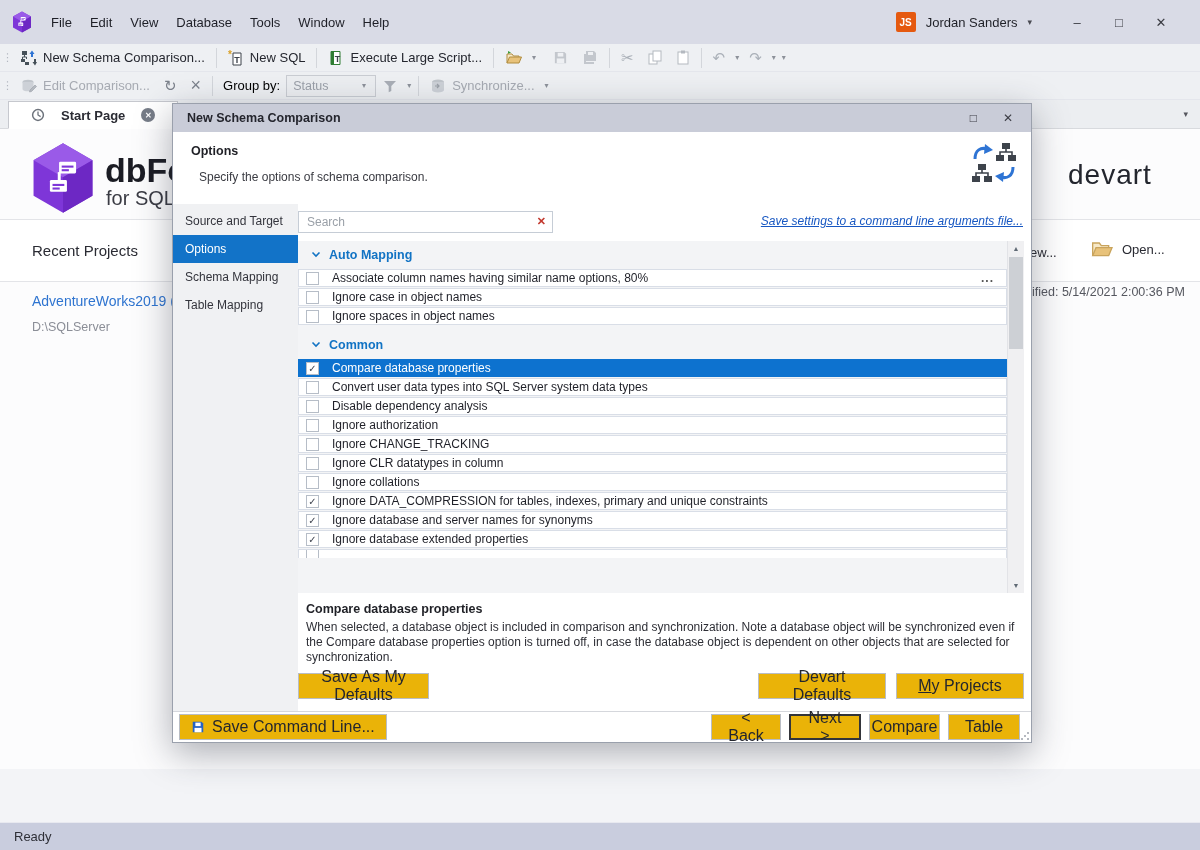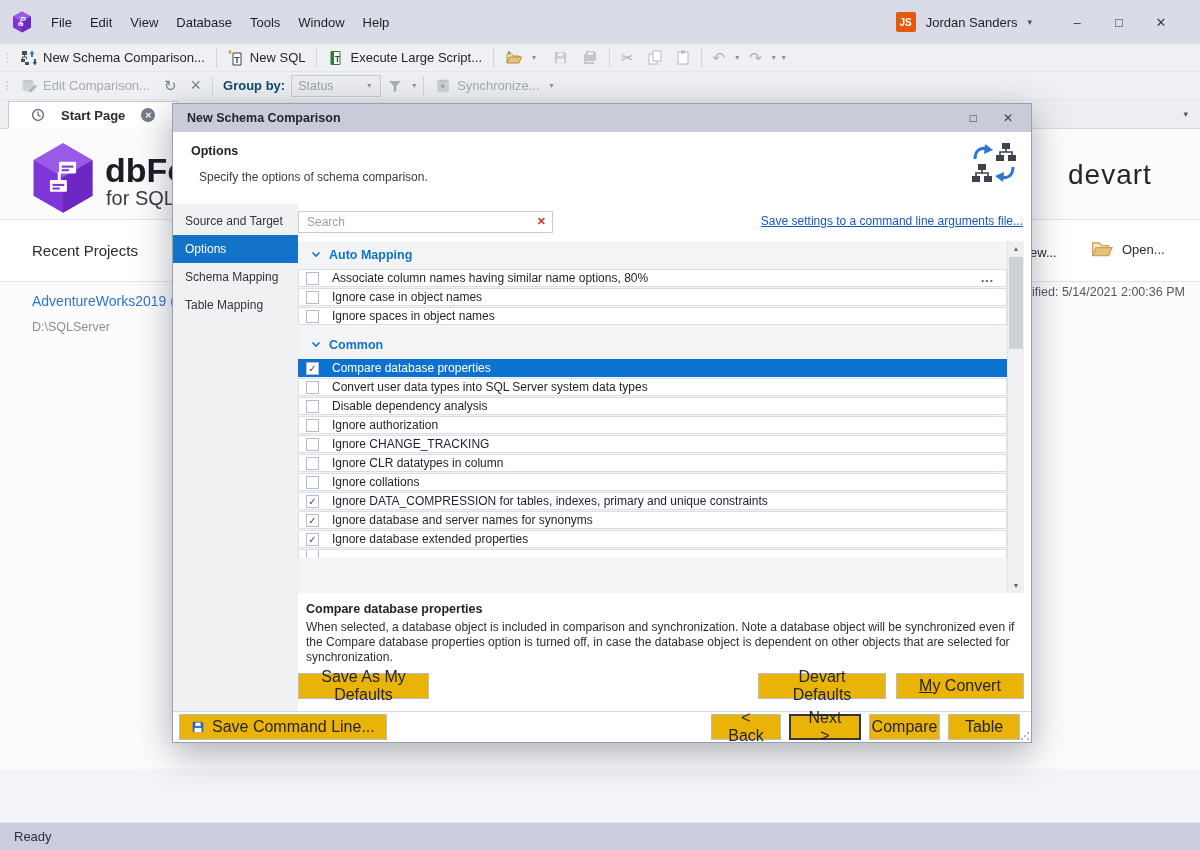--- a/index.html
+++ b/index.html
@@ -25,21 +25,21 @@
   .grip { color:#b3b7c0; font-size:11px; width:14px; text-align:center; letter-spacing:-1px; }
   .tbtn { display:flex; align-items:center; gap:6px; padding:0 7px; height:24px; color:#24262e; font-size:13px; }
   .tbtn.disabled { color:#a6aab2; }
   .ticon { display:flex; }
   .tsep { width:1px; height:20px; background:#d3d6db; margin:0 4px; }
   .tbtn .dd, .dd { font-size:8px; color:#8d919a; padding:0 3px; }
   .glyph-btn { font-size:15px; color:#aab0b8; padding:0 7px; }
   .glyph-btn.mid { color:#7c828c; }
   .combo { width:90px; height:22px; border:1px solid #c9ccd2; background:#eceef1; color:#9a9fa8; font-size:12.5px; display:flex; align-items:center; padding:0 6px; }
   .combo .dd { margin-left:auto; }
-  .tlabel { color:#0c4a6e; font-size:13px; padding:0 6px;font-weight:bold; }
+  .tlabel { color:#000000; font-size:13px; padding:0 6px; }
 
   
   .tabbar { height:29px; background:#eceef1; display:flex; align-items:flex-end; border-bottom:1px solid #d8dade; flex:0 0 auto; }
   .tab { height:28px; margin-left:8px; margin-bottom:-1px; background:#fff; border:1px solid #c6c8ce; border-bottom:1px solid #fff; display:flex; align-items:center; gap:16px; padding:0 22px; font-weight:bold; font-size:13px; color:#2b2c34; }
   .tabclose { width:14px; height:14px; border-radius:50%; background:#767c87; color:#fff; font-size:8px; display:flex; align-items:center; justify-content:center; }
   .tab-overflow { margin-left:auto; margin-right:12px; font-size:9px; color:#55565e; align-self:center; }
 
   
   .content { position:relative; flex:1 1 auto; background:#fcfcfd; overflow:hidden; }
   .band-recent { position:absolute; left:0; right:0; top:90px; height:63px; background:#fff; border-top:1px solid #e3e4e8; border-bottom:1px solid #e3e4e8; }
@@ -70,21 +70,21 @@
   .dlg-header-icon { position:absolute; right:14px; top:10px; }
   .dlg-body { position:relative; flex:1 1 auto; }
   .dlg-nav { position:absolute; left:0; top:0; bottom:0; width:125px; background:#f0f1f3; padding-top:3px; }
   .nav-item { height:28px; display:flex; align-items:center; padding-left:12px; font-size:12px; color:#33343c; }
   .nav-item.selected { background:#1273c8; color:#fff; }
   .dlg-main { position:absolute; left:125px; right:0; top:0; bottom:0; background:#fff; }
   .search-wrap { position:absolute; left:0; top:7px; width:255px; height:22px; }
   .search-wrap input { width:100%; height:100%; border:1px solid #c6cdd6; padding:0 22px 0 8px; font-size:12px; font-family:"Liberation Sans",sans-serif; color:#444; }
   .search-wrap input::placeholder { color:#9aa0a8; }
   .search-clear { position:absolute; right:7px; top:4px; color:#c3392e; font-size:11px; font-weight:bold; }
-  .cmdline-link { position:absolute; right:8px; top:10px; font-size:12px; color:#1757c2; text-decoration:underline; }
+  .cmdline-link { position:absolute; right:8px; top:10px; font-size:12px; color:#1757c2; text-decoration:underline;font-style:italic; }
   .options-list { position:absolute; left:0; right:7px; top:37px; height:352px; background:#f3f4f6; overflow:hidden; }
   .sec-header { height:27px; display:flex; align-items:center; gap:8px; padding-left:13px; color:#1173c4; font-weight:bold; font-size:12.5px; }
   .sec-header + .sec-header, .opt-row + .sec-header { margin-top:6px; }
   .opt-row { height:18px; border:1px solid #d9dee7; background:#fff; margin:1px 17px 0 0; display:flex; align-items:center; }
   .opt-row.selected { background:#0d72cf; border-color:#0d72cf; }
   .opt-row.selected .opt-label { color:#fff; }
   .opt-row.partial { height:9px; overflow:hidden; border-bottom:none; }
   .cb { width:13px; height:13px; border:1px solid #b6bdc7; background:#fff; margin-left:7px; font-size:10px; line-height:11px; text-align:center; color:#3f4450; flex:0 0 auto; }
   .opt-label { margin-left:13px; font-size:12px; color:#1f2028; white-space:nowrap; }
   .opt-more { margin-left:auto; margin-right:12px; color:#555; font-size:12px; font-weight:bold; letter-spacing:1px; }
@@ -461,21 +461,21 @@
         <span class="desc-title">Compare database properties</span>
         <div class="desc-text">When selected, a database object is included in comparison and synchronization. Note a database object will be synchronized even if the Compare database properties option is turned off, in case the database object is dependent on other objects that are selected for synchronization.</div>
         <div class="defaults-row">
           <button class="btn btn-saveas">
               <span class="bl">Save As My Defaults</span>
             </button>
           <button class="btn btn-devart">
               <span class="bl">Devart Defaults</span>
             </button>
           <button class="btn btn-my">
-              <span class="bl">My Convert</span>
+              <span class="bl">My Projects</span>
             </button>
         </div>
       </div>
     </div>
     <div class="dlg-footer">
       <button class="btn btn-savecmd">
         <span class="ticon">
           <svg width="14" height="14" viewBox="0 0 16 16">
               <path d="M2 2 h10 l2 2 v10 H2 z" fill="#2563c4"></path>
               <rect x="5" y="3" width="6" height="4" fill="#fff"></rect>

